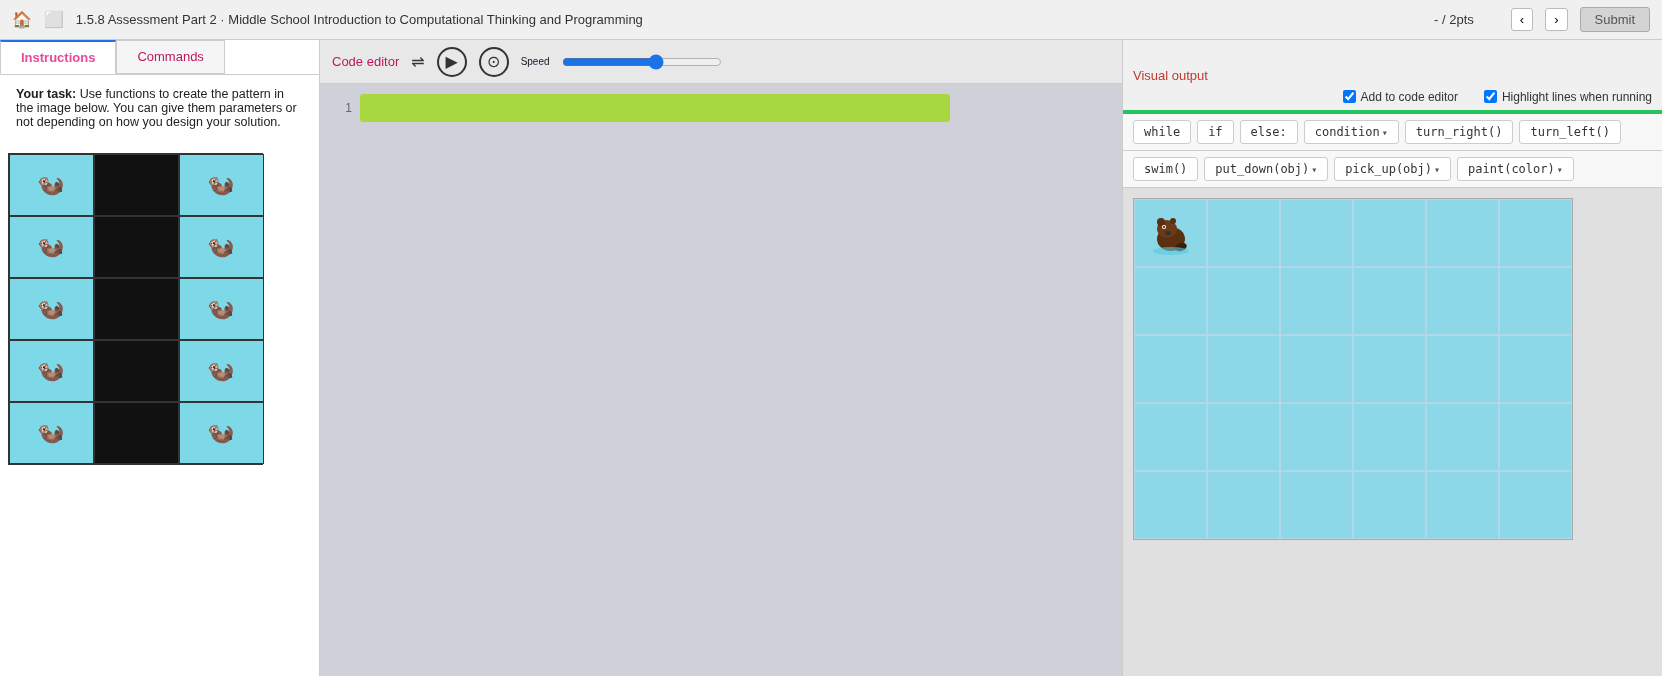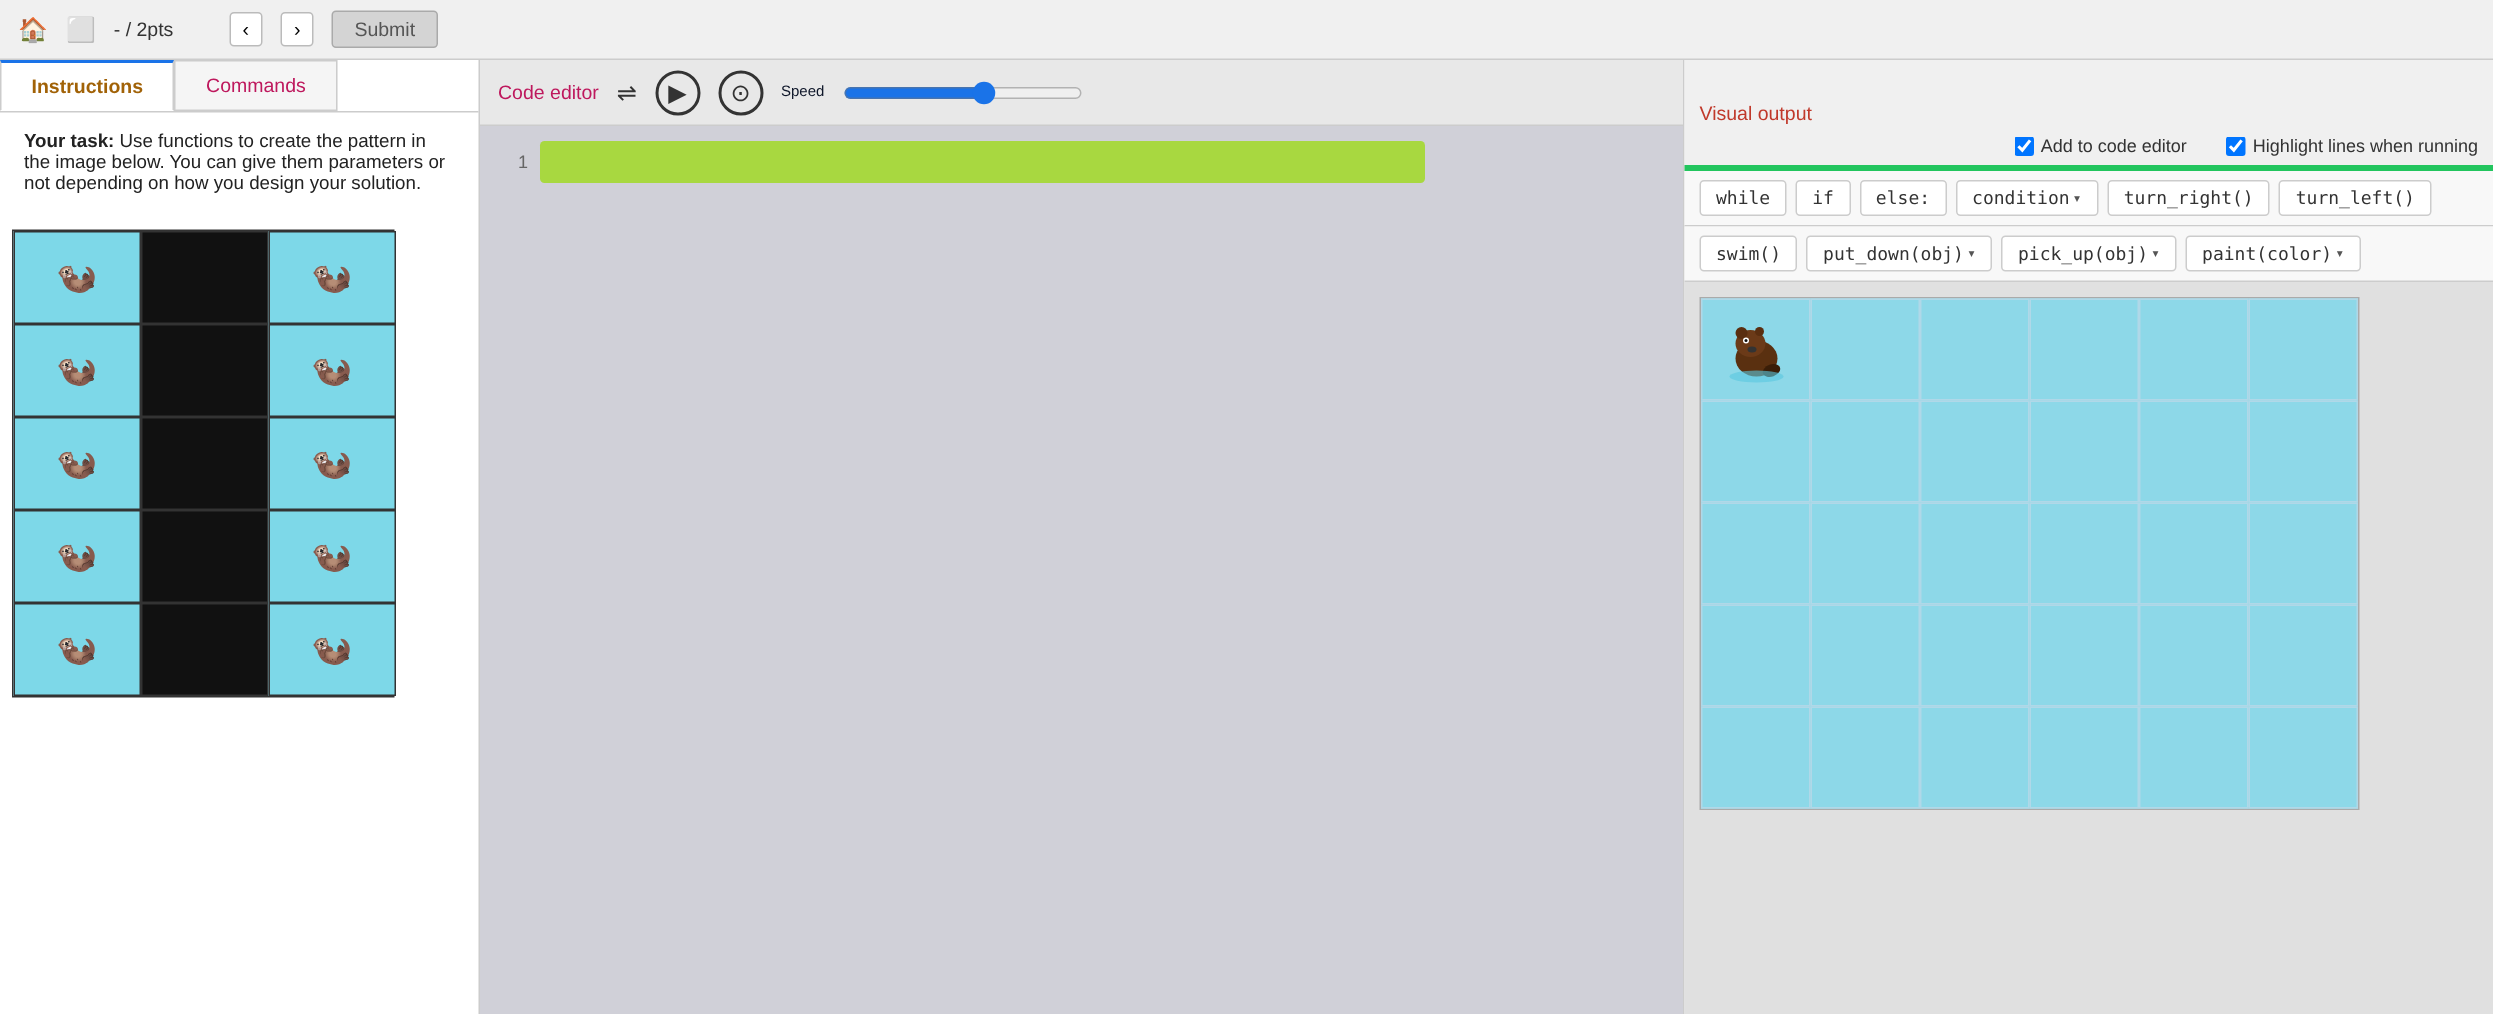--- a/index.html
+++ b/index.html
@@ -34,21 +34,21 @@
     }
     .tab-bar {
       display: flex; border-bottom: 1px solid #ccc;
     }
     .tab {
       padding: 8px 20px; font-size: 13px; cursor: pointer; border: 1px solid #ccc;
       background: #f5f5f5; color: #be185d;
     }
     .tab.active {
       background: #fff; border-bottom: 1px solid #fff; font-weight: bold;
-      color: #a16207; border-top: 2px solid #1a73e8;
+      color: #ec4899; border-top: 2px solid #1a73e8;
     }
     .instructions-content { padding: 12px 16px; font-size: 12.5px; color: #222; }
     .instructions-content .bold { font-weight: bold; }
     .pattern-image {
       margin: 12px 8px;
       display: grid;
       grid-template-columns: repeat(3, 85px);
       grid-template-rows: repeat(5, 62px);
       gap: 0;
       border: 1px solid #333;
@@ -92,21 +92,21 @@
     .right-panel {
       width: 540px; background: #f8f8f8; border-left: 1px solid #ccc;
       display: flex; flex-direction: column;
     }
     .right-toolbar {
       display: flex; align-items: center; flex-wrap: wrap;
       background: #f0f0f0; border-bottom: 4px solid #22c55e;
       padding: 6px 10px; gap: 6px; min-height: 44px;
     }
     .visual-output-label { font-size: 13px; color: #c0392b; font-weight: 500; }
-    .checkbox-group { display: flex; align-items: center; gap: 5px; font-size: 12px; color: #333; margin-left: auto; margin-top: 44px; }
+    .checkbox-group { display: flex; align-items: flex-start; gap: 5px; font-size: 12px; color: #333; margin-left: auto; margin-top: 44px; }
     .checkbox-group input[type=checkbox] { cursor: pointer; }
 
     .block-buttons-row {
       display: flex; align-items: center; flex-wrap: wrap;
       padding: 6px 10px; gap: 6px; border-bottom: 1px solid #ccc;
       background: #f8f8f8;
     }
     .block-btn {
       background: #fff; border: 1px solid #ccc; border-radius: 3px;
       padding: 4px 10px; font-size: 12px; cursor: pointer; font-family: monospace;
@@ -134,20 +134,21 @@
       background: #8dd8e8; border: 1px solid #b0d8e8;
       display: flex; align-items: center; justify-content: center;
     }
   </style>
 </head>
 <body>
 
 <div class="top-bar">
   <span class="top-bar-icon">🏠</span>
   <span class="top-bar-icon">⬜</span>
+  <span class="top-bar-title">1.5.8 Assessment Part 2  ·  Middle School Introduction to Computational Thinking and Programming</span>
   <span class="top-bar-score">- / 2pts</span>
   <button class="nav-btn">‹</button>
   <button class="nav-btn">›</button>
   <button class="submit-btn">Submit</button>
 </div>
 
 <div class="main-layout">
 
   <div class="left-panel">
     <div class="tab-bar">

